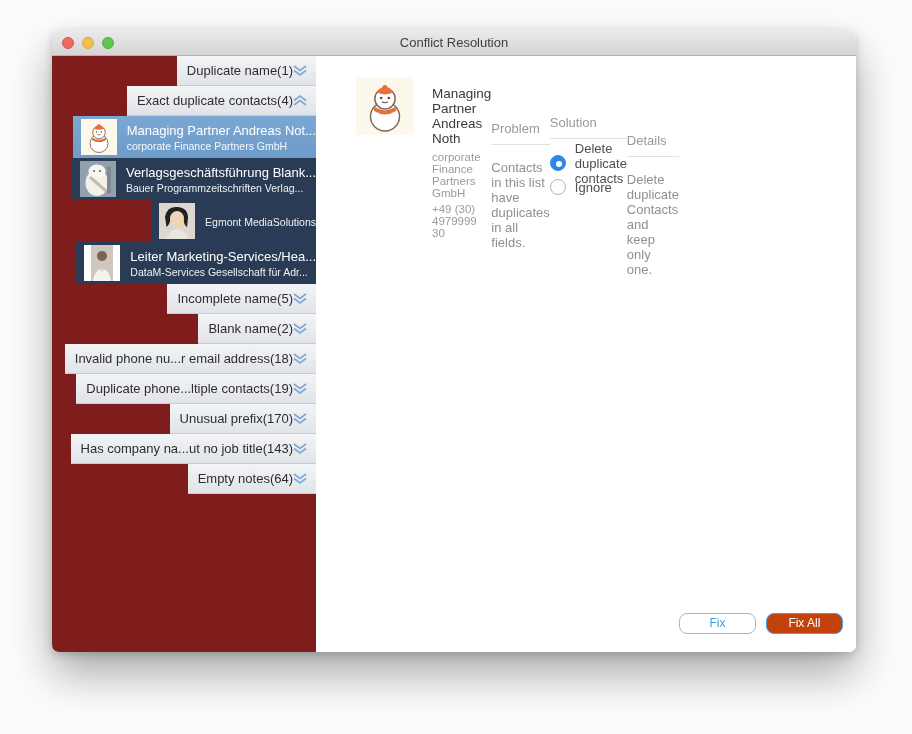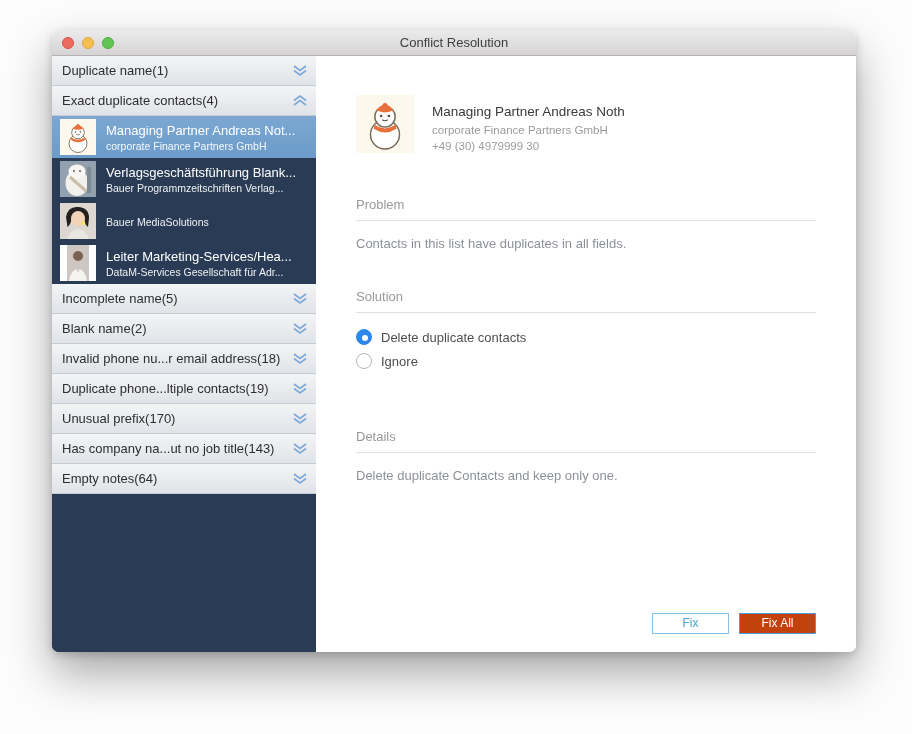--- a/index.html
+++ b/index.html
@@ -31,22 +31,22 @@
   .traffic { position:absolute; left:10px; top:0; height:100%; display:flex; align-items:center; gap:8px; }
   .tl { width:12px; height:12px; border-radius:50%; display:inline-block; }
   .tl.red    { background:#ed6a5f; border:1px solid #d55349; }
   .tl.yellow { background:#f5bf4f; border:1px solid #dba63c; }
   .tl.green  { background:#62c554; border:1px solid #4aad3d; }
   .title { font-size:13px; color:#3e3e3e; }
   
   .content { flex:1; display:flex; min-height:0; }
   .sidebar {
     width:264px; flex:0 0 264px;
-    background:#0c4a6e;
-    display:flex; flex-direction:column;
+    background:#7f1d1d;
+    display:flex; flex-direction:column;align-items:flex-end;
   }
   .group-header {
     height:30px; flex:0 0 30px;
     background:linear-gradient(#f3f4f6,#e0e3e7);
     border-bottom:1px solid #c6cbd1;
     display:flex; align-items:center;
     padding:0 9px 0 10px;
     cursor:default;
   }
   .group-header .glabel { flex:1; font-size:13px; color:#2e2e30; white-space:nowrap; overflow:hidden; }
@@ -63,22 +63,22 @@
   .c-name {
     font-size:13px; color:#ffffff; white-space:nowrap; overflow:hidden;
   }
   .c-company {
     font-size:10.5px; color:rgba(255,255,255,0.93); white-space:nowrap; overflow:hidden; margin-top:2px;
   }
   .sidebar-fill { flex:1; background:#2a3b55; }
   
   .detail {
     flex:1; background:#ffffff;
-    padding:39px 40px 18px 40px;
-    display:flex; flex-direction:column;
+    padding:21px 40px 18px 40px;
+    display:flex; flex-direction:row;
     min-width:0;
   }
   .card { display:flex; gap:18px; }
   .avatar58 { width:58px; height:58px; flex:0 0 58px; }
   .card-text { padding-top:9px; }
   .d-name { font-size:13.5px; color:#3a3a3c; }
   .d-company { font-size:11.5px; color:#9b9b9d; margin-top:5px; }
   .d-phone { font-size:11.5px; color:#9b9b9d; margin-top:4px; }
   .section { margin-top:44px; }
   .section.solution { margin-top:38px; }
@@ -98,21 +98,21 @@
     content:""; position:absolute; left:5px; top:5px;
     width:6px; height:6px; border-radius:50%; background:#ffffff;
   }
   .radio-label { font-size:13px; color:#4c4e50; }
   .footer {
     margin-top:auto;
     display:flex; justify-content:flex-end; gap:10px;
   }
   .btn {
     height:21px; min-width:77px;
-    border-radius:0;
+    border-radius:8px;
     font-size:12px; line-height:19px; text-align:center;
     padding:0 14px;
     cursor:default;
   }
   .btn.ghost { background:#ffffff; border:1px solid #86c3e9; color:#4aa0d8; }
   .btn.primary { background:#c2410c; border:1px solid #4aa0dc; color:#ffffff; font-weight:normal; }
 </style>
 </head>
 <body>
 
@@ -210,21 +210,21 @@
           <div class="c-name">Verlagsgeschäftsführung Blank...</div>
           <div class="c-company">Bauer Programmzeitschriften Verlag...</div>
         </div>
       </div>
 
       <div class="contact-row">
         <svg class="avatar36" viewBox="0 0 36 36">
             <use href="#av-anime"></use>
           </svg>
         <div class="c-text">
-          <div class="c-company">Bauer MediaSolutions</div>
+          <div class="c-company">Egmont MediaSolutions</div>
         </div>
       </div>
 
       <div class="contact-row">
         <svg class="avatar36" viewBox="0 0 36 36">
             <use href="#av-portrait"></use>
           </svg>
         <div class="c-text">
           <div class="c-name">Leiter Marketing-Services/Hea...</div>
           <div class="c-company">DataM-Services Gesellschaft für Adr...</div>

